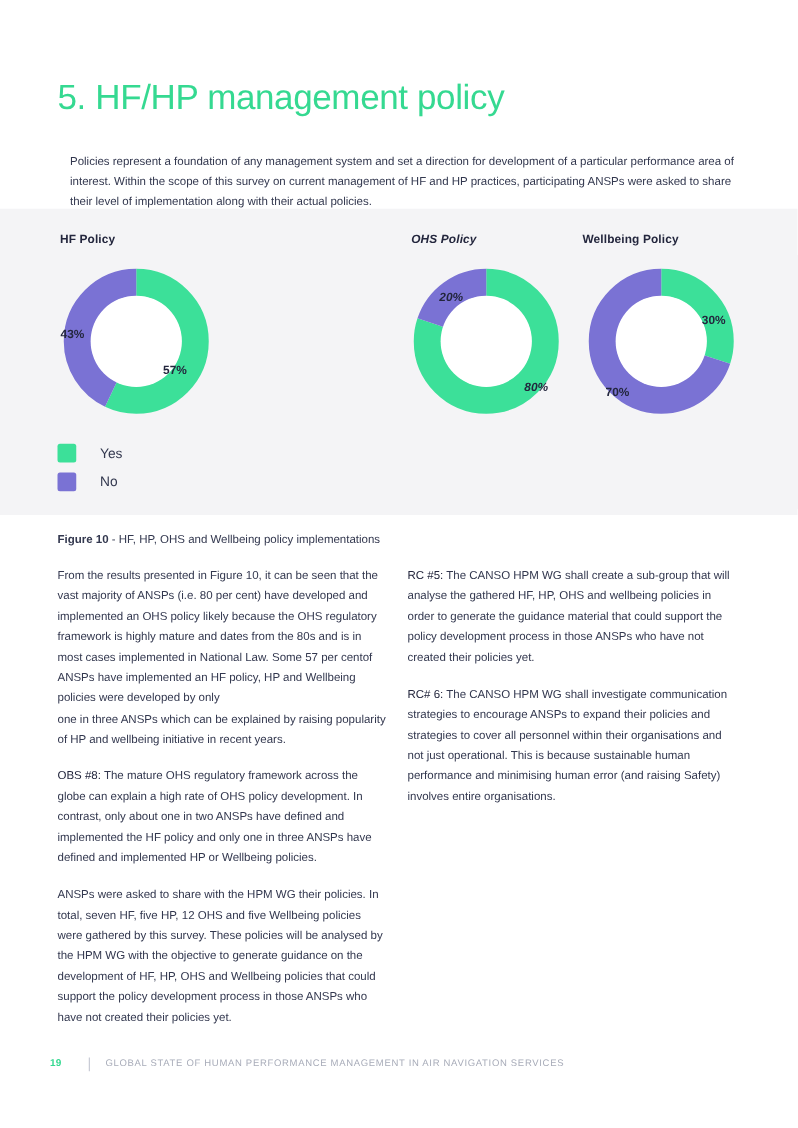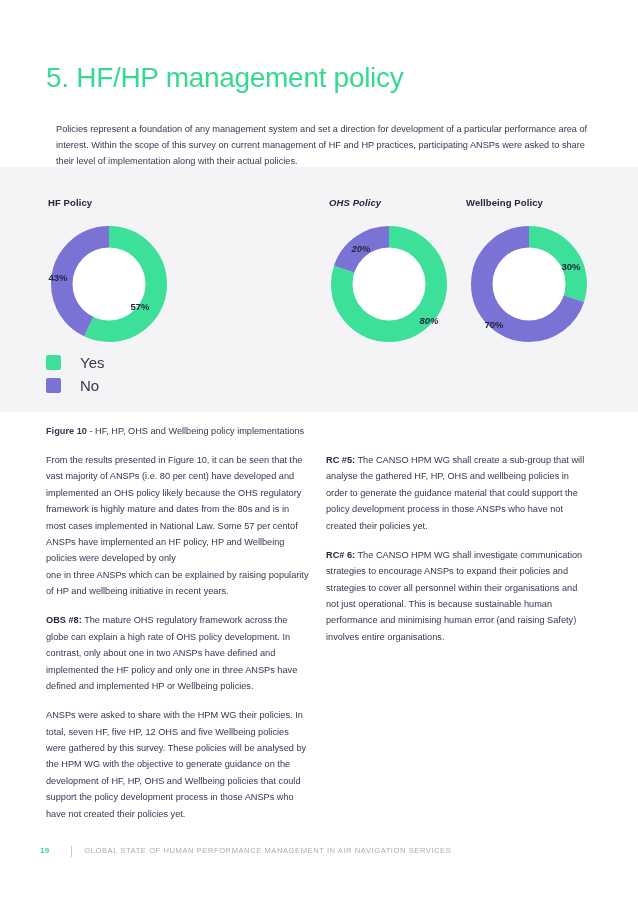--- a/index.html
+++ b/index.html
@@ -47,21 +47,21 @@
     left: 0;
     top: 167px;
     width: 638px;
     height: 245px;
     background: #f4f4f6;
   }
 
   .charts-row {
     position: absolute;
     left: 0;
-    top: 12px;
+    top: 1px;
     width: 511px;
     height: 185px;
   }
 
   .chart-cell {
     position: absolute;
     top: 0;
     width: 142px;
     height: 185px;
   }
@@ -112,21 +112,21 @@
     height: 23px;
   }
   .legend-swatch {
     width: 15px;
     height: 15px;
     border-radius: 2px;
     flex: 0 0 auto;
   }
   .legend-label {
     margin-left: 19px;
-    font-size: 15px;
+    font-size: 11px;
     color: #33384f;
   }
 
   
   .fig-caption {
     position: absolute;
     left: 46px;
     top: 426px;
     font-size: 9.2px;
     color: #33384f;
@@ -140,21 +140,21 @@
     width: 264px;
     font-size: 9.2px;
     line-height: 1.78;
     color: #33384f;
   }
   .col-left  { left: 46px; }
   .col-right { left: 326px; }
 
   .col p { margin: 0 0 13px 0; }
   .col p:last-child { margin-bottom: 0; }
-  .col b { font-weight: bold; color: #23263d; }
+  .col b { font-weight: normal; color: #23263d; }
 
   
   .footer {
     position: absolute;
     left: 40px;
     top: 846px;
     display: flex;
   }
   .footer-page {
     font-size: 8px;

